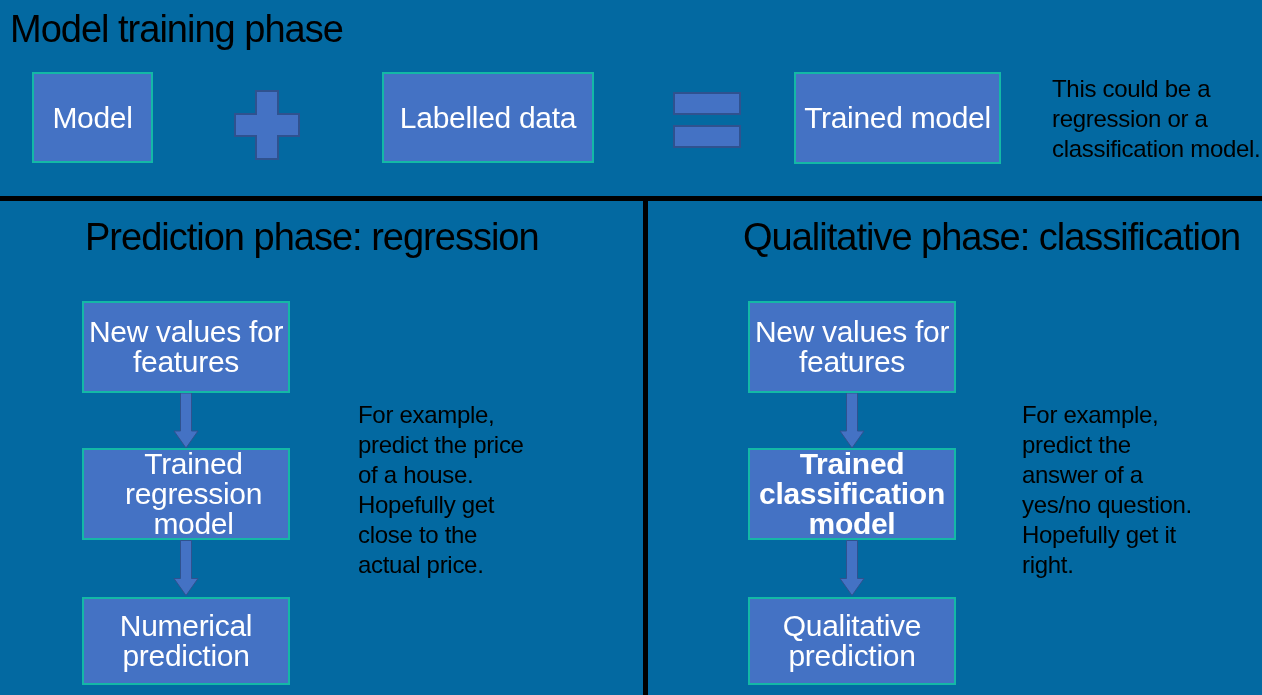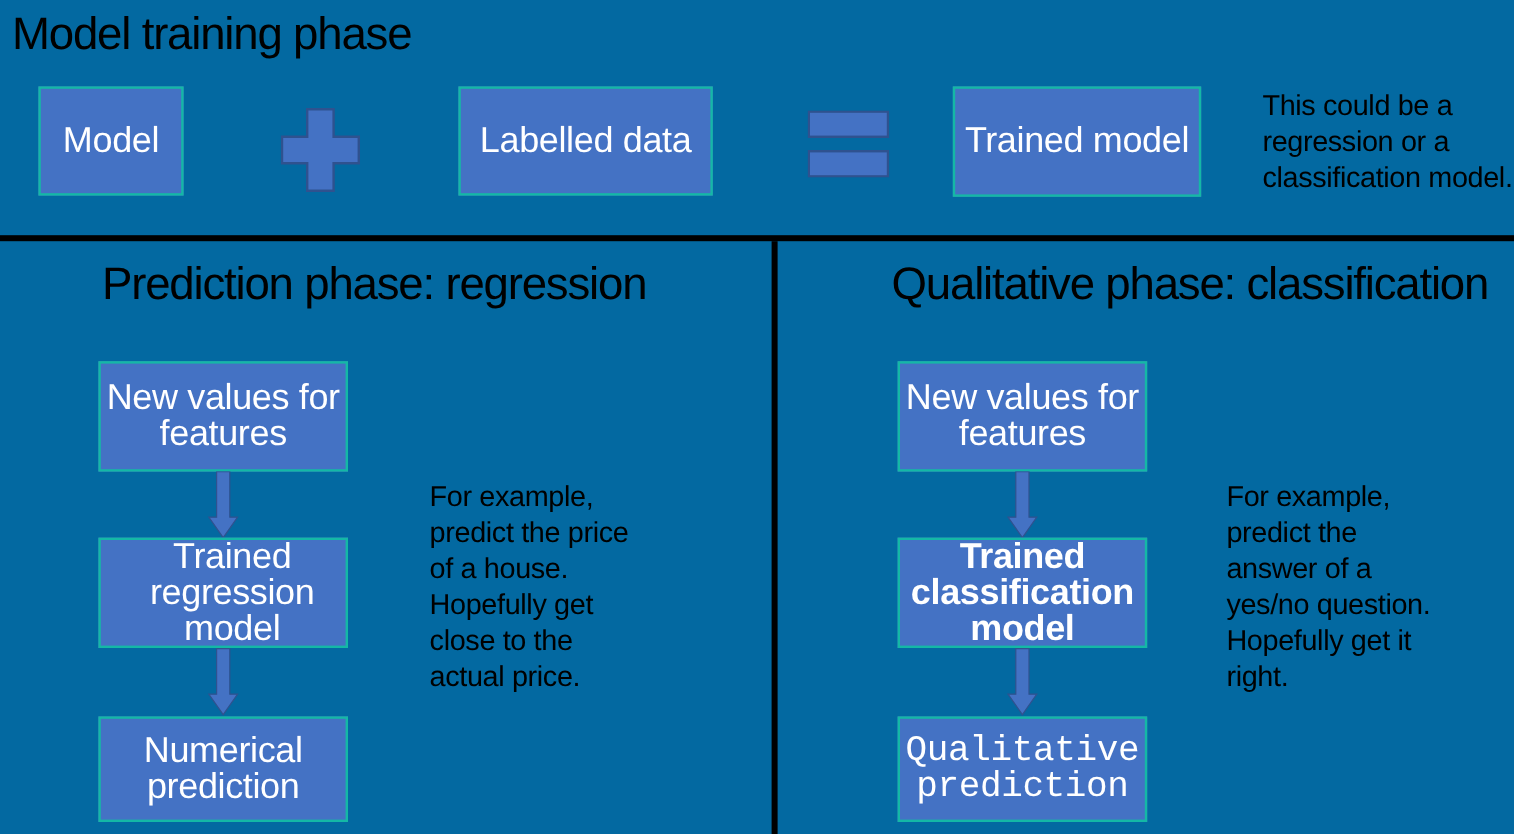--- a/index.html
+++ b/index.html
@@ -129,21 +129,21 @@
   <div class="abs shape-box" style="left:748px; top:448px; width:208px; height:92px;font-weight:bold;">Trained
 classification
 model</div>
 
   <div class="abs icon-shape" style="left:839px; top:540px;">
     <svg width="26" height="57" viewBox="0 0 26 56">
       <polygon points="7.5,0 18.5,0 18.5,38 25,38 13,55 1,38 7.5,38" fill="#4472C4" stroke="#2F528F" stroke-width="1"></polygon>
     </svg>
   </div>
 
-  <div class="abs shape-box" style="left:748px; top:597px; width:208px; height:88px;font-family:Liberation Mono, monospace;">Qualitative
+  <div class="abs shape-box" style="left:748px; top:597px; width:208px; height:88px;">Qualitative
 prediction</div>
 
   <div class="abs note" style="left:1022px; top:400px; width:220px;">For example,
 predict the
 answer of a
 yes/no question.
 Hopefully get it
 right.</div>
 
 </div>

